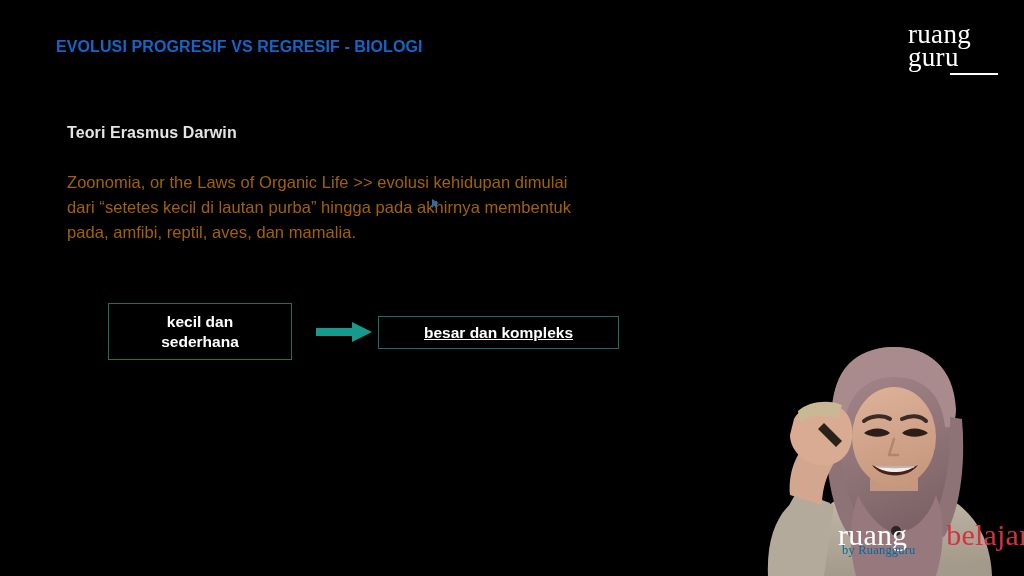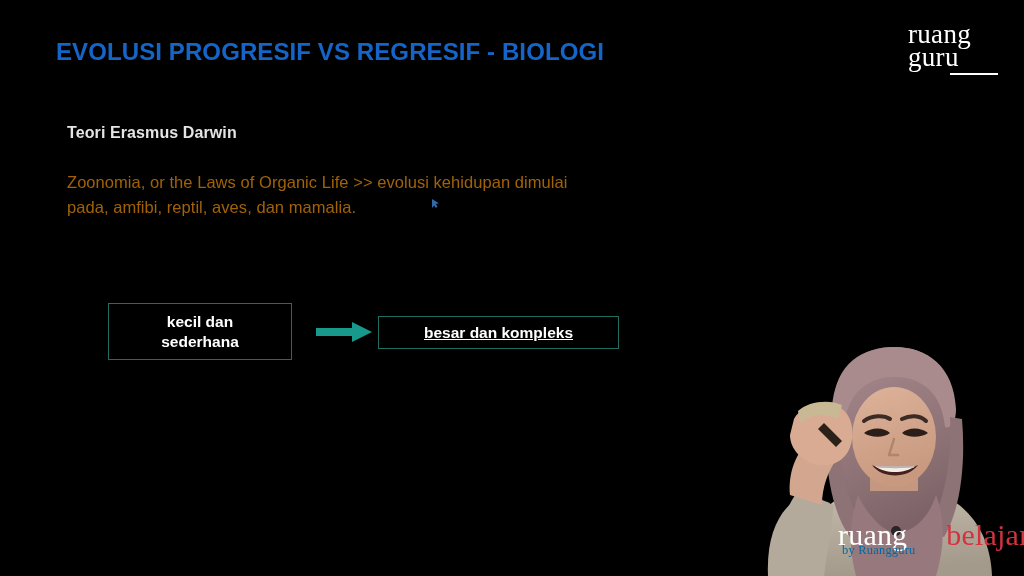--- a/index.html
+++ b/index.html
@@ -17,21 +17,21 @@
     height: 576px;
     background: #000000;
     overflow: hidden;
   }
 
   
   #slide-title {
     position: absolute;
     left: 56px;
     top: 38px;
-    font-size: 24px;
+    font-size: 16px;
     font-weight: bold;
     letter-spacing: 0.1px;
     color: #1565c8;
     white-space: nowrap;
   }
 
   
   #brand-logo {
     position: absolute;
     right: 18px;
@@ -183,20 +183,21 @@
   <div id="brand-logo">
     <span class="logo-line1">ruang</span>
     <span class="logo-line2">guru</span>
     <span class="logo-underline"></span>
   </div>
 
   <div id="subheading">Teori Erasmus Darwin</div>
 
   <div id="paragraph">
     <span class="pline">Zoonomia, or the Laws of Organic Life &gt;&gt; evolusi kehidupan dimulai</span>
+    <span class="pline">dari “setetes kecil di lautan purba” hingga pada akhirnya membentuk</span>
     <span class="pline">pada, amfibi, reptil, aves, dan mamalia.</span>
   </div>
 
   <div id="cursor-artifact"></div>
 
   <div id="flow">
 
     <div class="flow-box" id="box-left">
       <div>
         <span>kecil dan</span><br>

